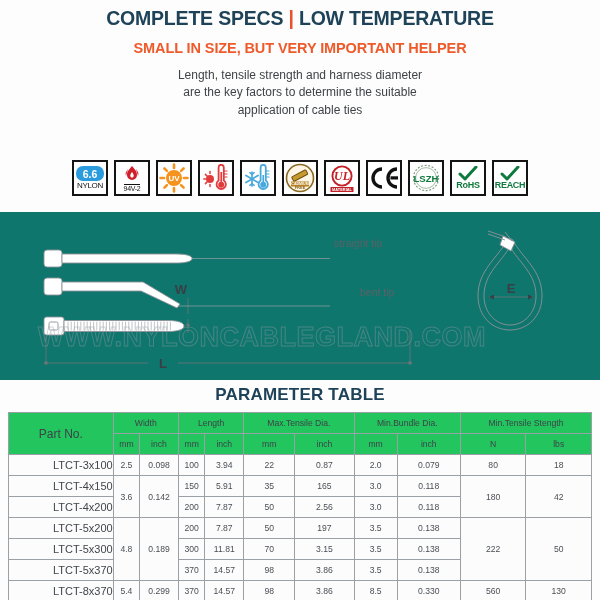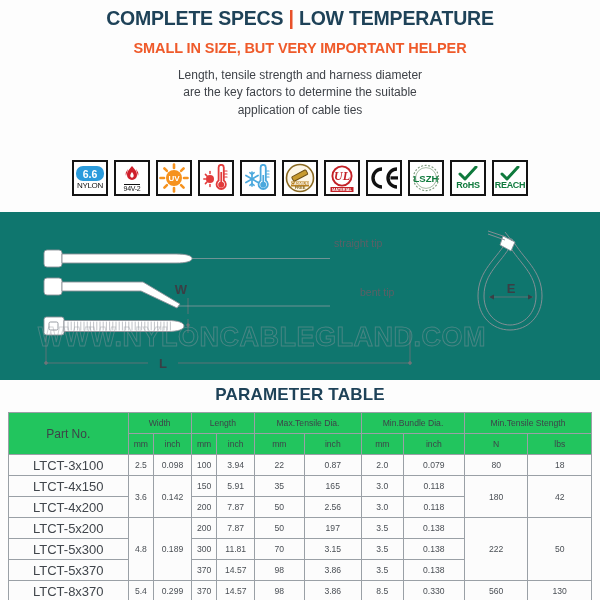--- a/index.html
+++ b/index.html
@@ -101,21 +101,21 @@
     font-weight: normal;
     white-space: nowrap;
   }
   table.params thead th {
     background: #22c55e;
     color: #3d4349;
     font-size: 8.6px;
   }
   table.params thead th.partno { font-size: 12px; text-align: center; }
   table.params td { background: #fcfcfc; }
-  table.params td.part { text-align: center; font-size: 13px; color: #41464c; }
+  table.params td.part { text-align: right; font-size: 11px; color: #41464c; }
 </style>
 </head>
 <body>
 
 <div id="page">
 
   <div class="header">
     <div class="title">
       <span>COMPLETE SPECS</span>
       <span class="sep">|</span>

